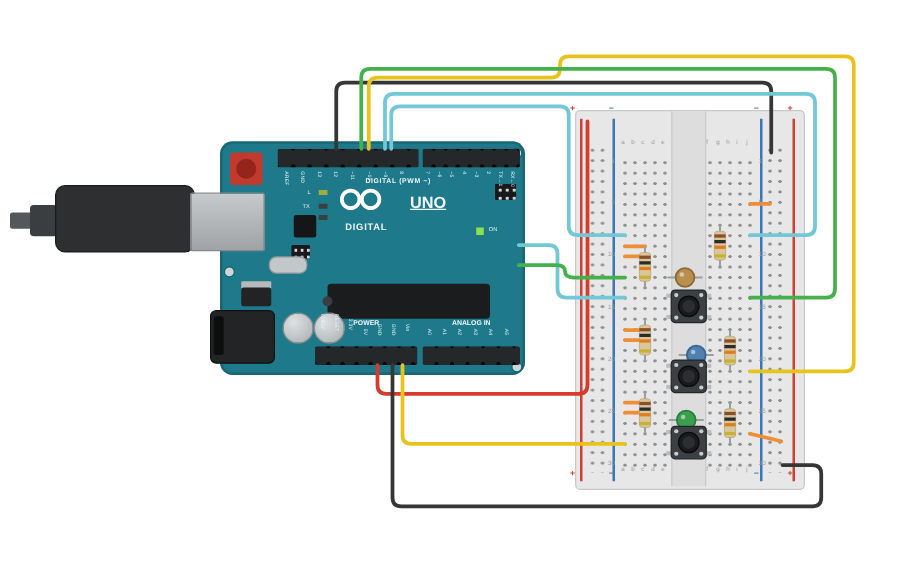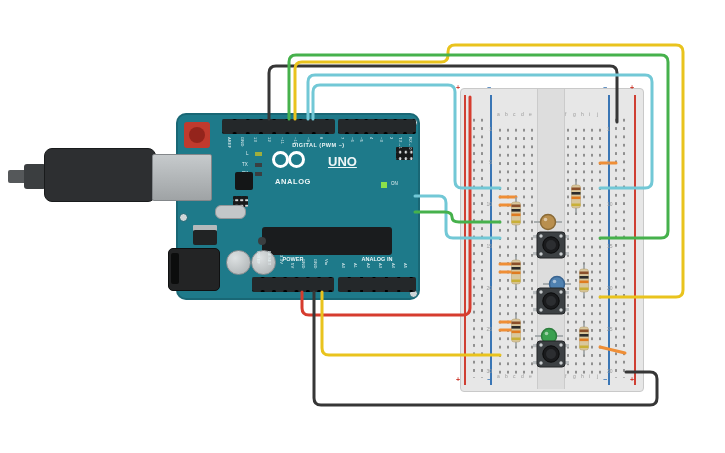--- a/index.html
+++ b/index.html
@@ -34,21 +34,21 @@
   <div class="abs" style="left:189px;top:127px;width:16px;height:16px;background:#94241c;border-radius:50%;"></div>
 
   <div class="abs" style="left:222px;top:119px;width:113px;height:15px;background:#24282a;background-image:radial-gradient(circle,#000 1.6px,transparent 1.9px);background-size:13.2px 15px;background-position:6px 7px;border-radius:2px;"></div>
   <div class="abs" style="left:338px;top:119px;width:78px;height:15px;background:#24282a;background-image:radial-gradient(circle,#000 1.6px,transparent 1.9px);background-size:9.7px 15px;background-position:4px 7px;border-radius:2px;"></div>
   <div class="abs" style="left:252px;top:277px;width:82px;height:15px;background:#24282a;background-image:radial-gradient(circle,#000 1.6px,transparent 1.9px);background-size:11.3px 15px;background-position:5px 7px;border-radius:2px;"></div>
   <div class="abs" style="left:338px;top:277px;width:78px;height:15px;background:#24282a;background-image:radial-gradient(circle,#000 1.6px,transparent 1.9px);background-size:12.4px 15px;background-position:5px 7px;border-radius:2px;"></div>
 
   <div class="board-text" style="left:236px;top:143px;width:165px;font-size:5.5px;letter-spacing:.5px;">DIGITAL (PWM ~)</div>
   <div class="board-text" style="left:252px;top:257px;width:82px;font-size:5.5px;">POWER</div>
   <div class="board-text" style="left:338px;top:257px;width:78px;font-size:5.5px;">ANALOG IN</div>
-  <div class="board-text" style="left:262px;top:178px;width:62px;font-size:7.5px;letter-spacing:.6px;">ANALOG</div>
+  <div class="board-text" style="left:262px;top:178px;width:62px;font-size:7.5px;letter-spacing:.6px;">DIGITAL</div>
   <div class="board-text" style="left:328px;top:155px;width:42px;font-size:13px;text-align:left;text-decoration:underline;">UNO</div>
 
   <div class="abs" style="left:272px;top:151px;">
     <div style="display:inline-block;width:11px;height:11px;border:3px solid #fff;border-radius:50%;"></div>
     <div style="display:inline-block;width:11px;height:11px;border:3px solid #fff;border-radius:50%;margin-left:-5px;"></div>
   </div>
 
   <div class="abs" style="left:246px;top:152px;font-size:4.5px;color:#e6f2f4;line-height:1;">L</div>
   <div class="abs" style="left:255px;top:152px;width:7px;height:4px;background:#9fae3c;"></div>
   <div class="abs" style="left:242px;top:163px;font-size:4.5px;color:#e6f2f4;line-height:1;">TX</div>

